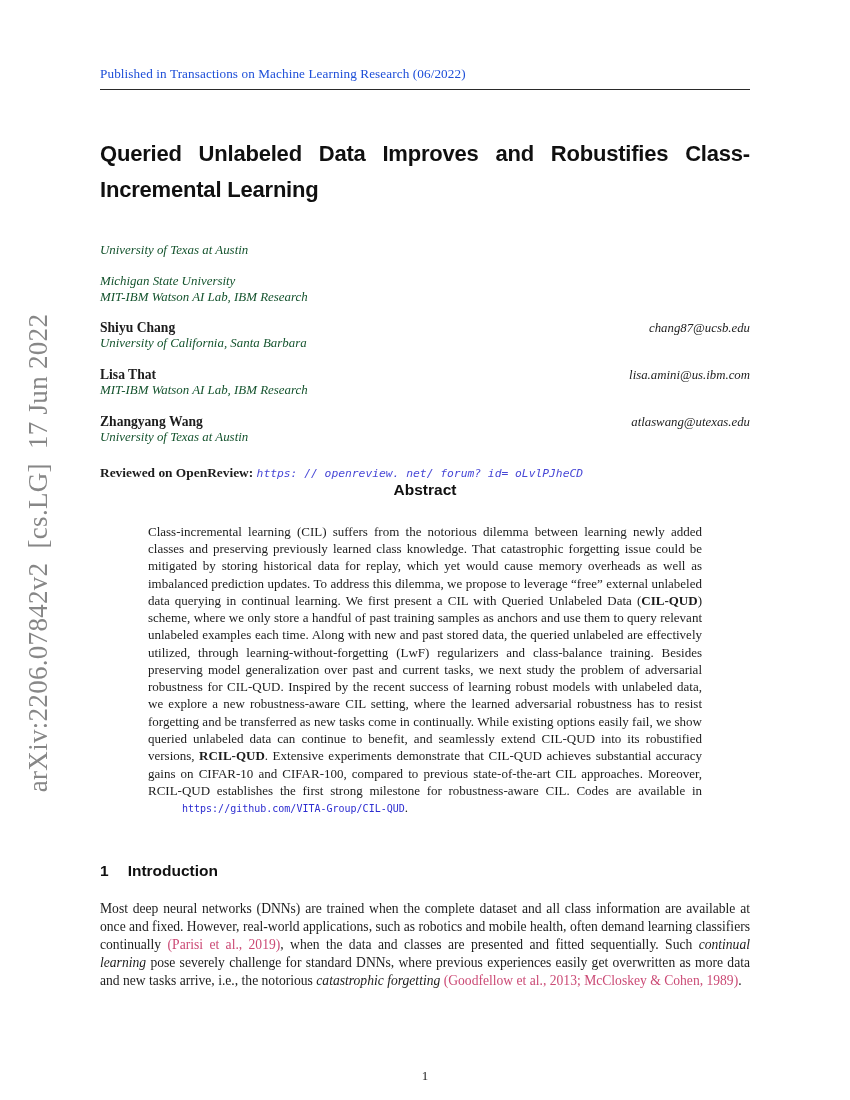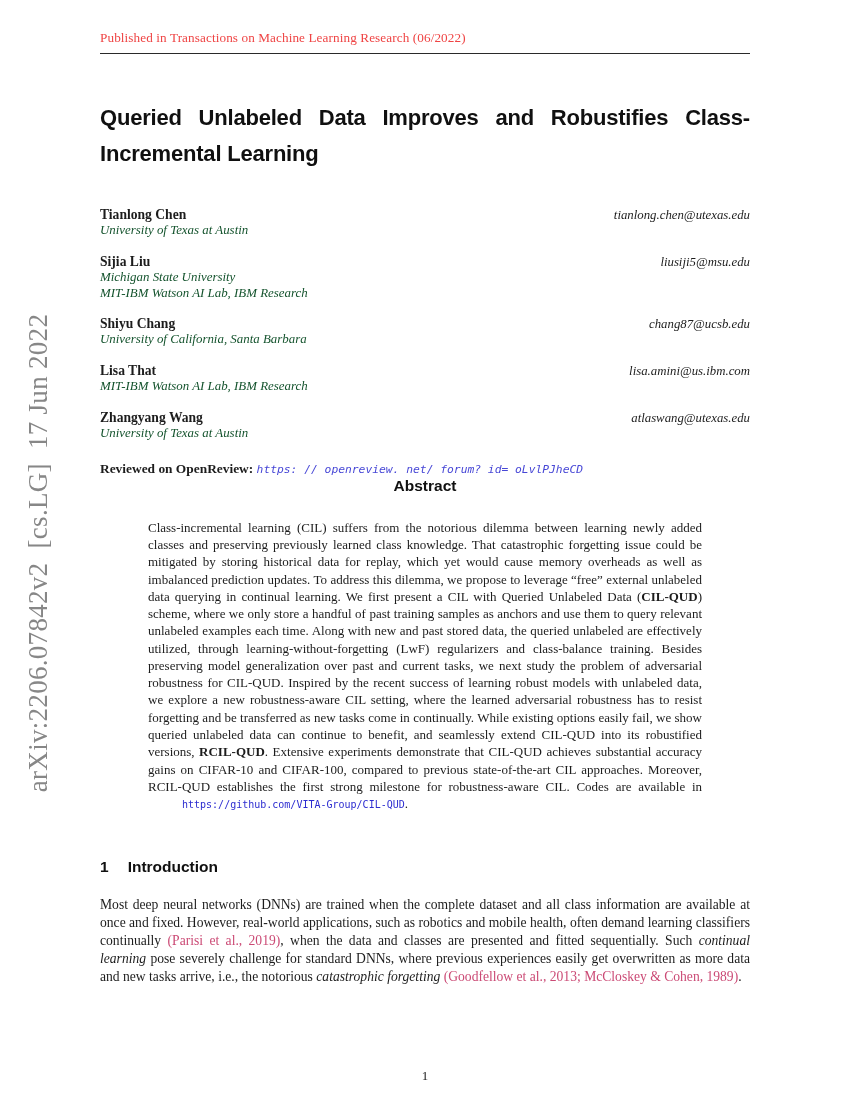--- a/index.html
+++ b/index.html
@@ -11,22 +11,23 @@
     position: relative;
     overflow: hidden;
   }
   .content {
     position: relative;
     padding: 30px 100px 0 100px;
   }
   
   .journal-header {
     font-size: 13.2px;
-    color: #ef4444;
+    color: #1d4ed8;
     letter-spacing: 0.1px;
+    margin-top: 36px;
   }
   .header-rule {
     border: none;
     border-top: 1.5px solid #2a2a2a;
     margin: 7px 0 0 0;
   }
   
   .paper-title {
     font-family: "Liberation Sans", sans-serif;
     font-weight: bold;
@@ -151,32 +152,24 @@
   <div>
     <div class="journal-header">Published in Transactions on Machine Learning Research (06/2022)</div>
     <hr class="header-rule">
   </div>
 
   <h1 class="paper-title">Queried Unlabeled Data Improves and Robustifies Class-Incremental Learning</h1>
 
   <div class="authors">
 
     <div class="author-entry">
-      <div class="author-row">
-        <span class="author-name">Tianlong Chen</span>
-        <span class="author-email">tianlong.chen@utexas.edu</span>
-      </div>
       <div class="affil">University of Texas at Austin</div>
     </div>
 
     <div class="author-entry">
-      <div class="author-row">
-        <span class="author-name">Sijia Liu</span>
-        <span class="author-email">liusiji5@msu.edu</span>
-      </div>
       <div class="affil">Michigan State University</div>
       <div class="affil">MIT-IBM Watson AI Lab, IBM Research</div>
     </div>
 
     <div class="author-entry">
       <div class="author-row">
         <span class="author-name">Shiyu Chang</span>
         <span class="author-email">chang87@ucsb.edu</span>
       </div>
       <div class="affil">University of California, Santa Barbara</div>

